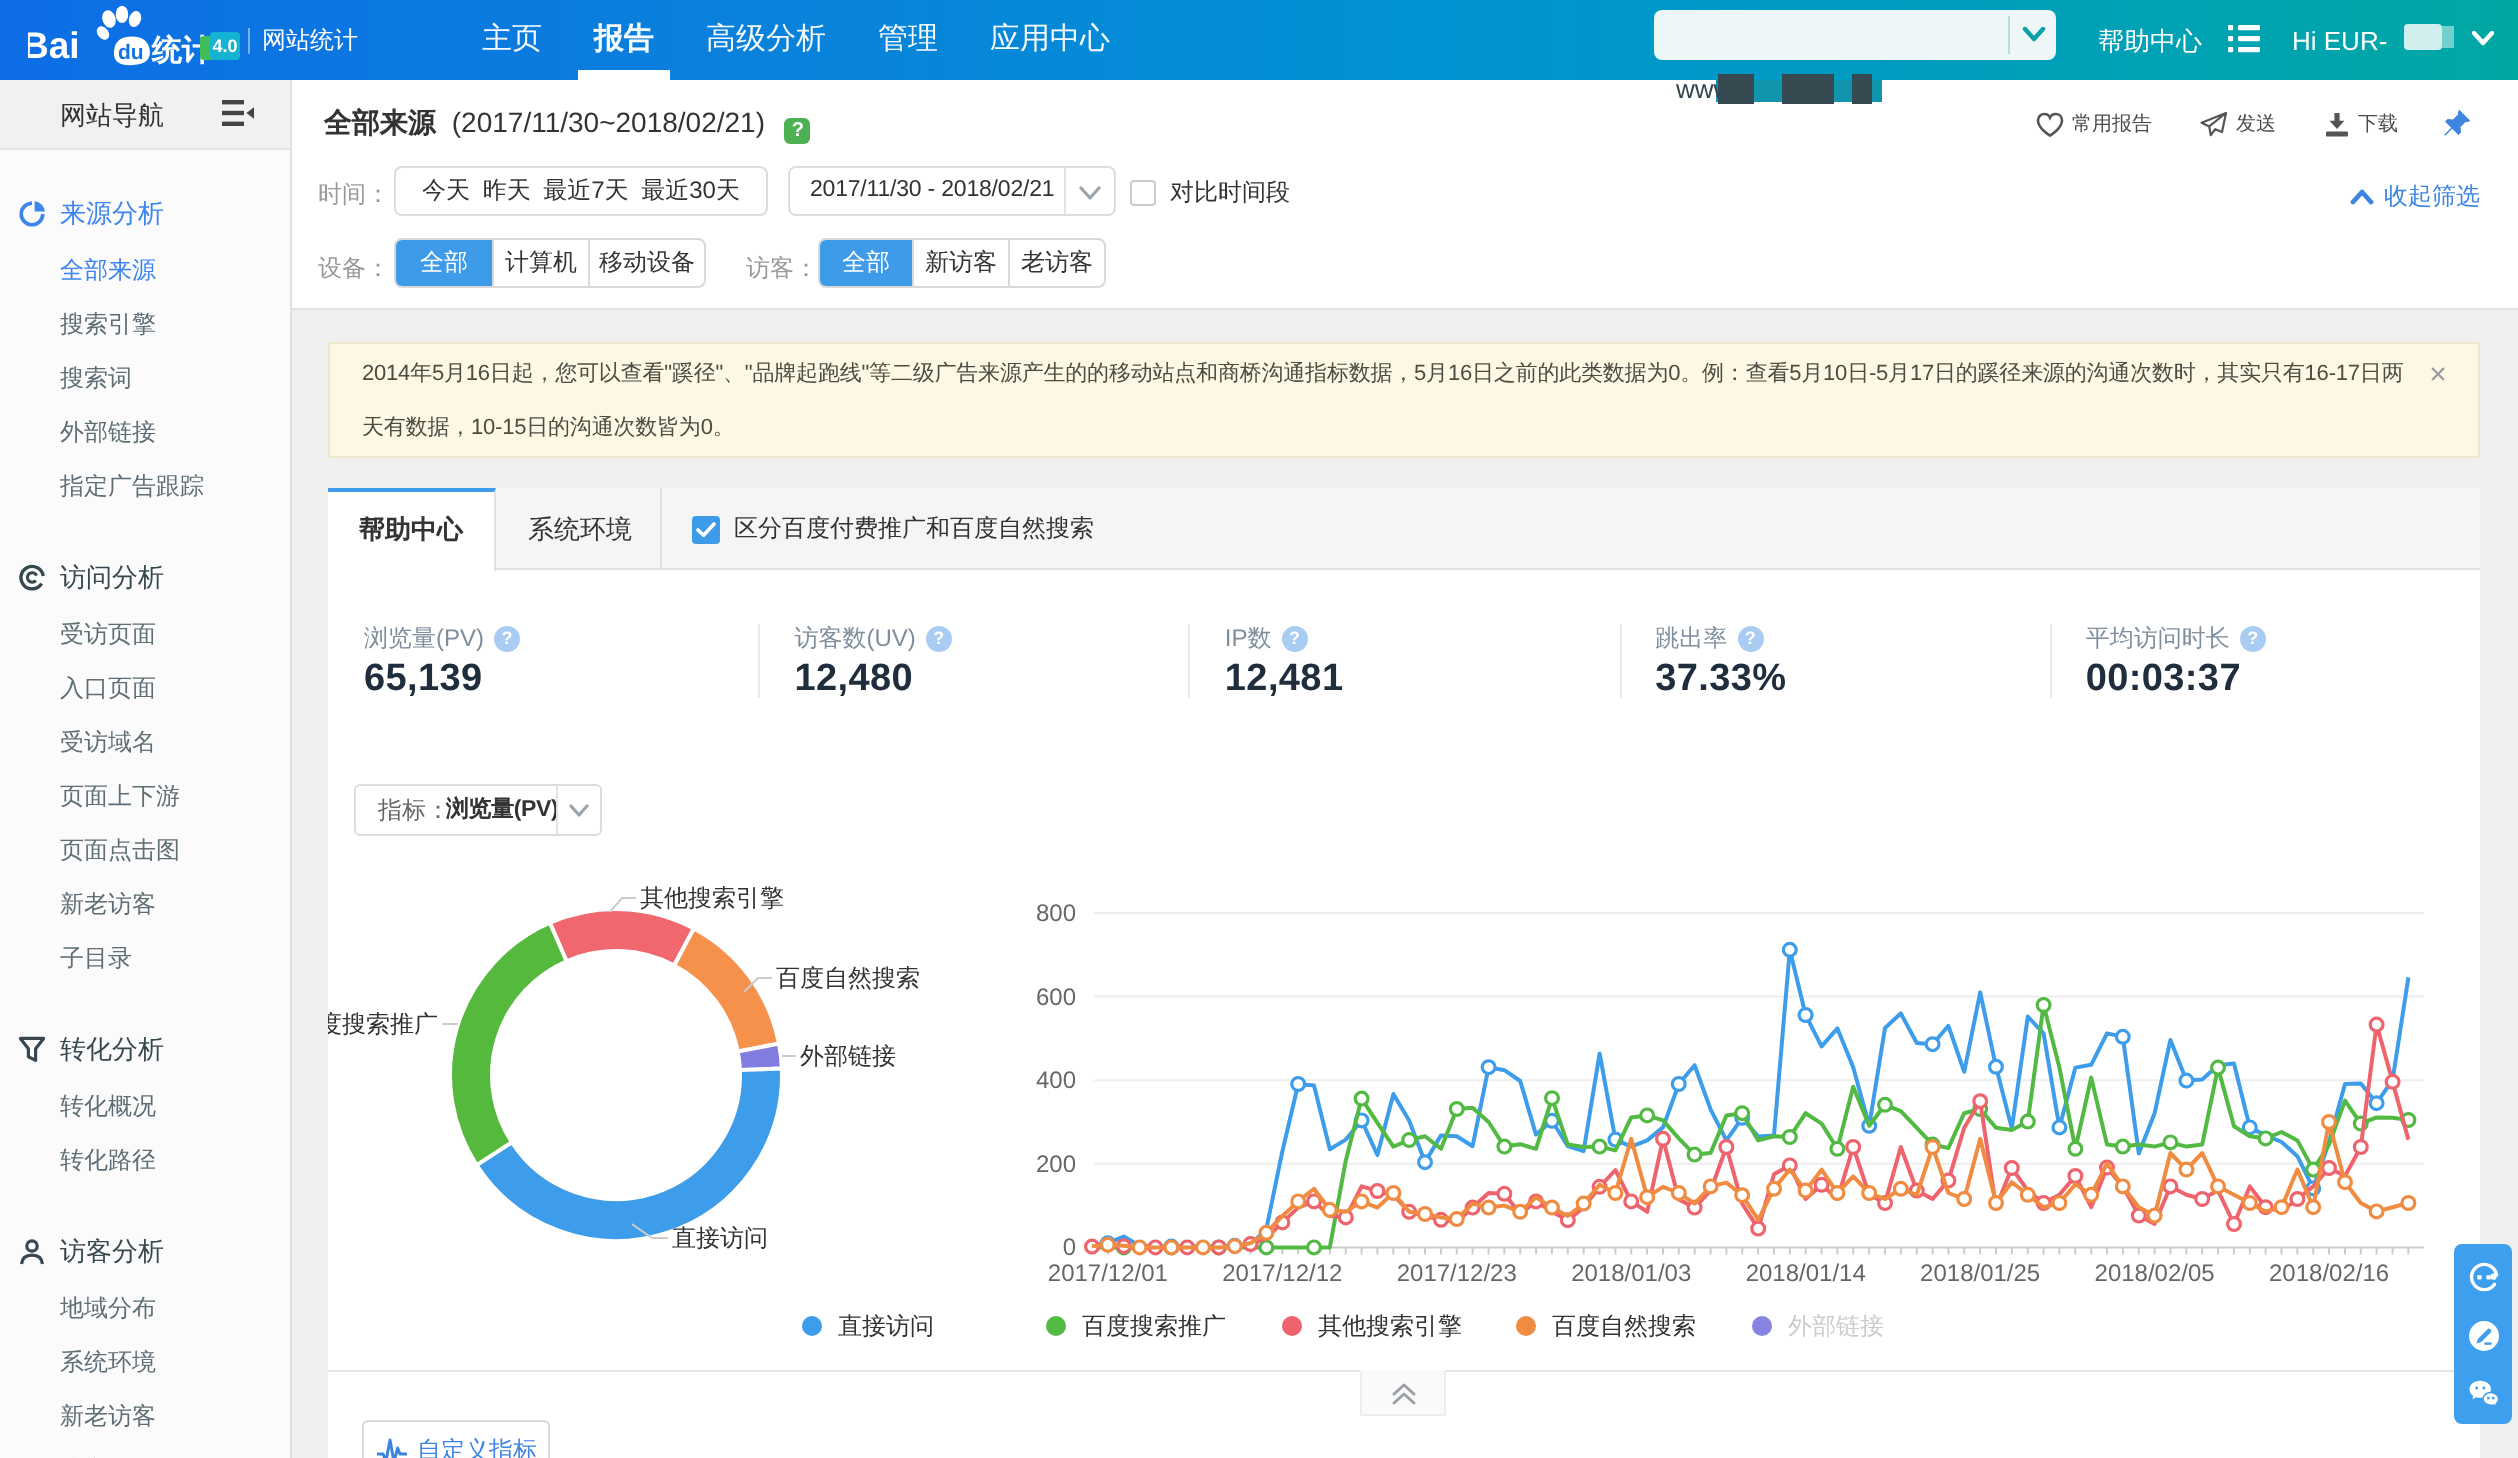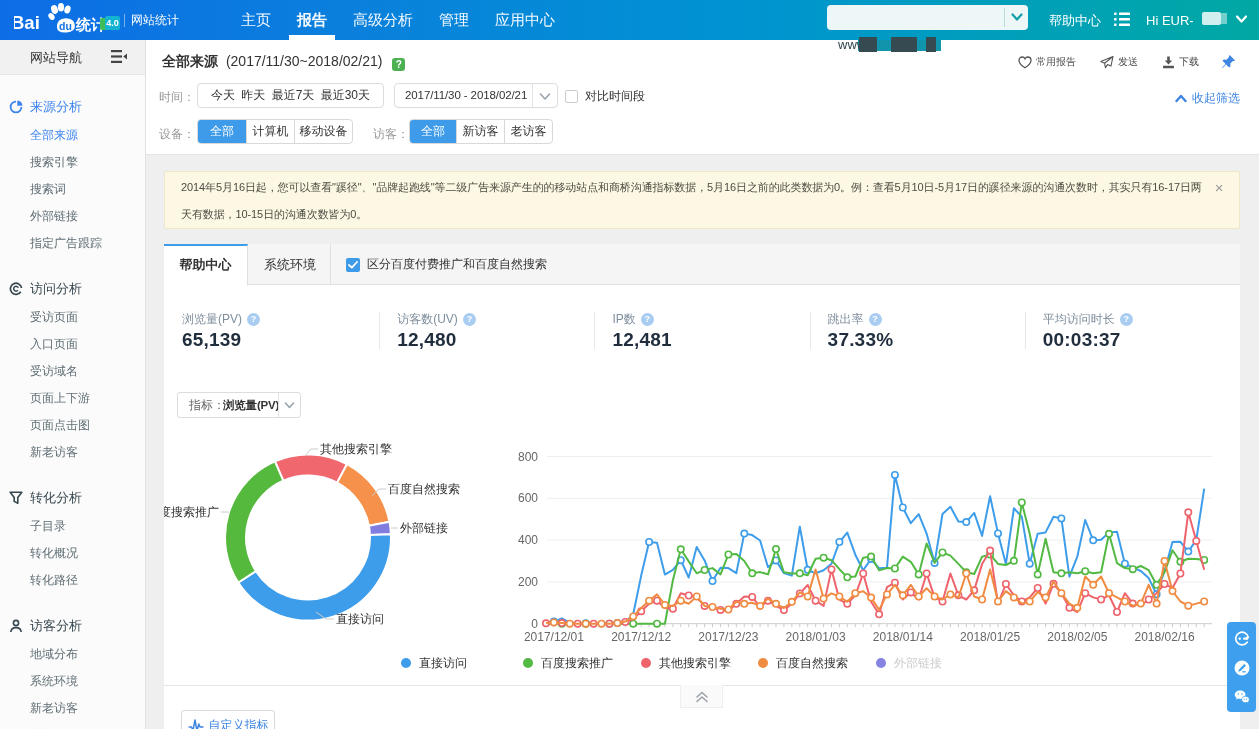--- a/index.html
+++ b/index.html
@@ -224,29 +224,29 @@
       </div>
   <div class="side-item side-sub">
         <span class="lb">页面上下游</span>
       </div>
   <div class="side-item side-sub">
         <span class="lb">页面点击图</span>
       </div>
   <div class="side-item side-sub">
         <span class="lb">新老访客</span>
       </div>
+  <div class="side-item side-sub">
+        <span class="lb">子目录</span>
+      </div>
   <div class="side-item side-sec">
     <svg class="ic" viewBox="0 0 14 14" width="14" height="14">
       <path d="M1.2 1.2 H12.8 L8.8 6.4 V12.2 L5.2 10.4 V6.4 Z" fill="none" stroke="#37474f" stroke-width="1.6" stroke-linejoin="round"></path>
     </svg>
     <span class="lb">转化分析</span>
   </div>
-  <div class="side-item side-sub">
-        <span class="lb">子目录</span>
-      </div>
   <div class="side-item side-sub">
         <span class="lb">转化概况</span>
       </div>
   <div class="side-item side-sub">
         <span class="lb">转化路径</span>
       </div>
   <div class="side-item side-sec">
     <svg class="ic" viewBox="0 0 14 14" width="14" height="14">
       <circle cx="7" cy="4" r="2.6" fill="none" stroke="#37474f" stroke-width="1.6"></circle>
       <path d="M1.8 13 Q2.2 8.6 7 8.6 Q11.8 8.6 12.2 13" fill="none" stroke="#37474f" stroke-width="1.6"></path>

